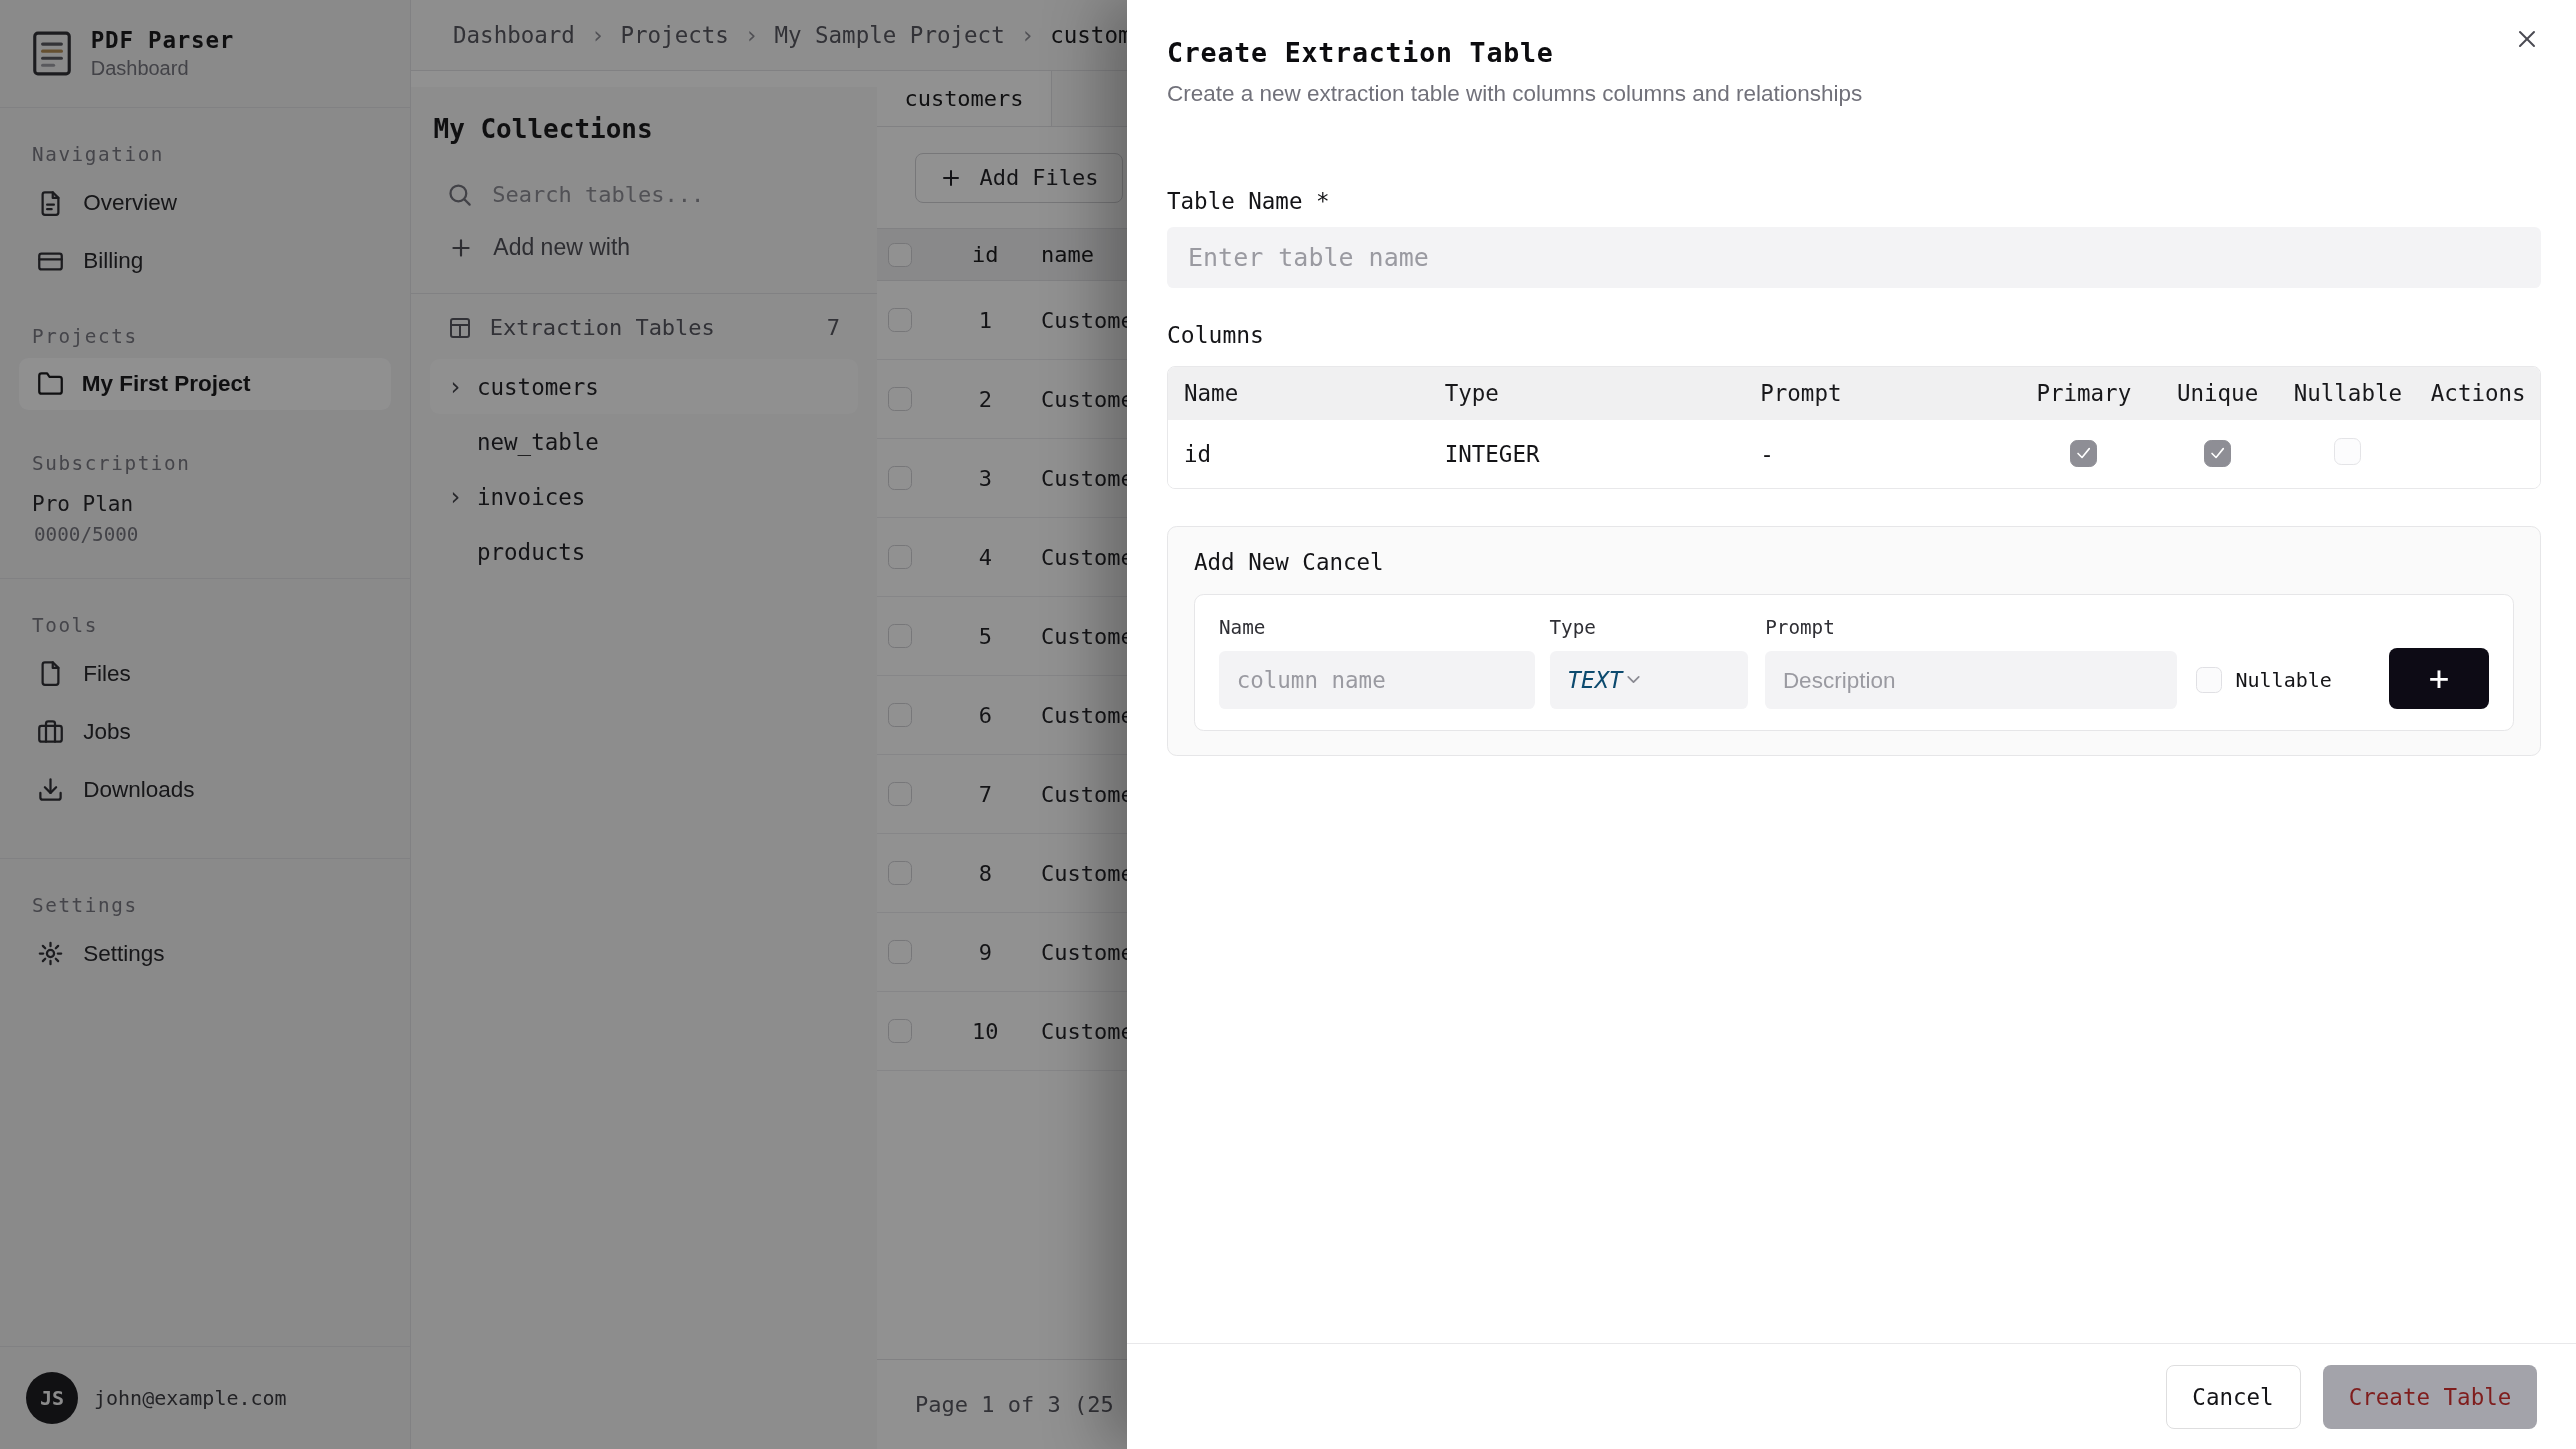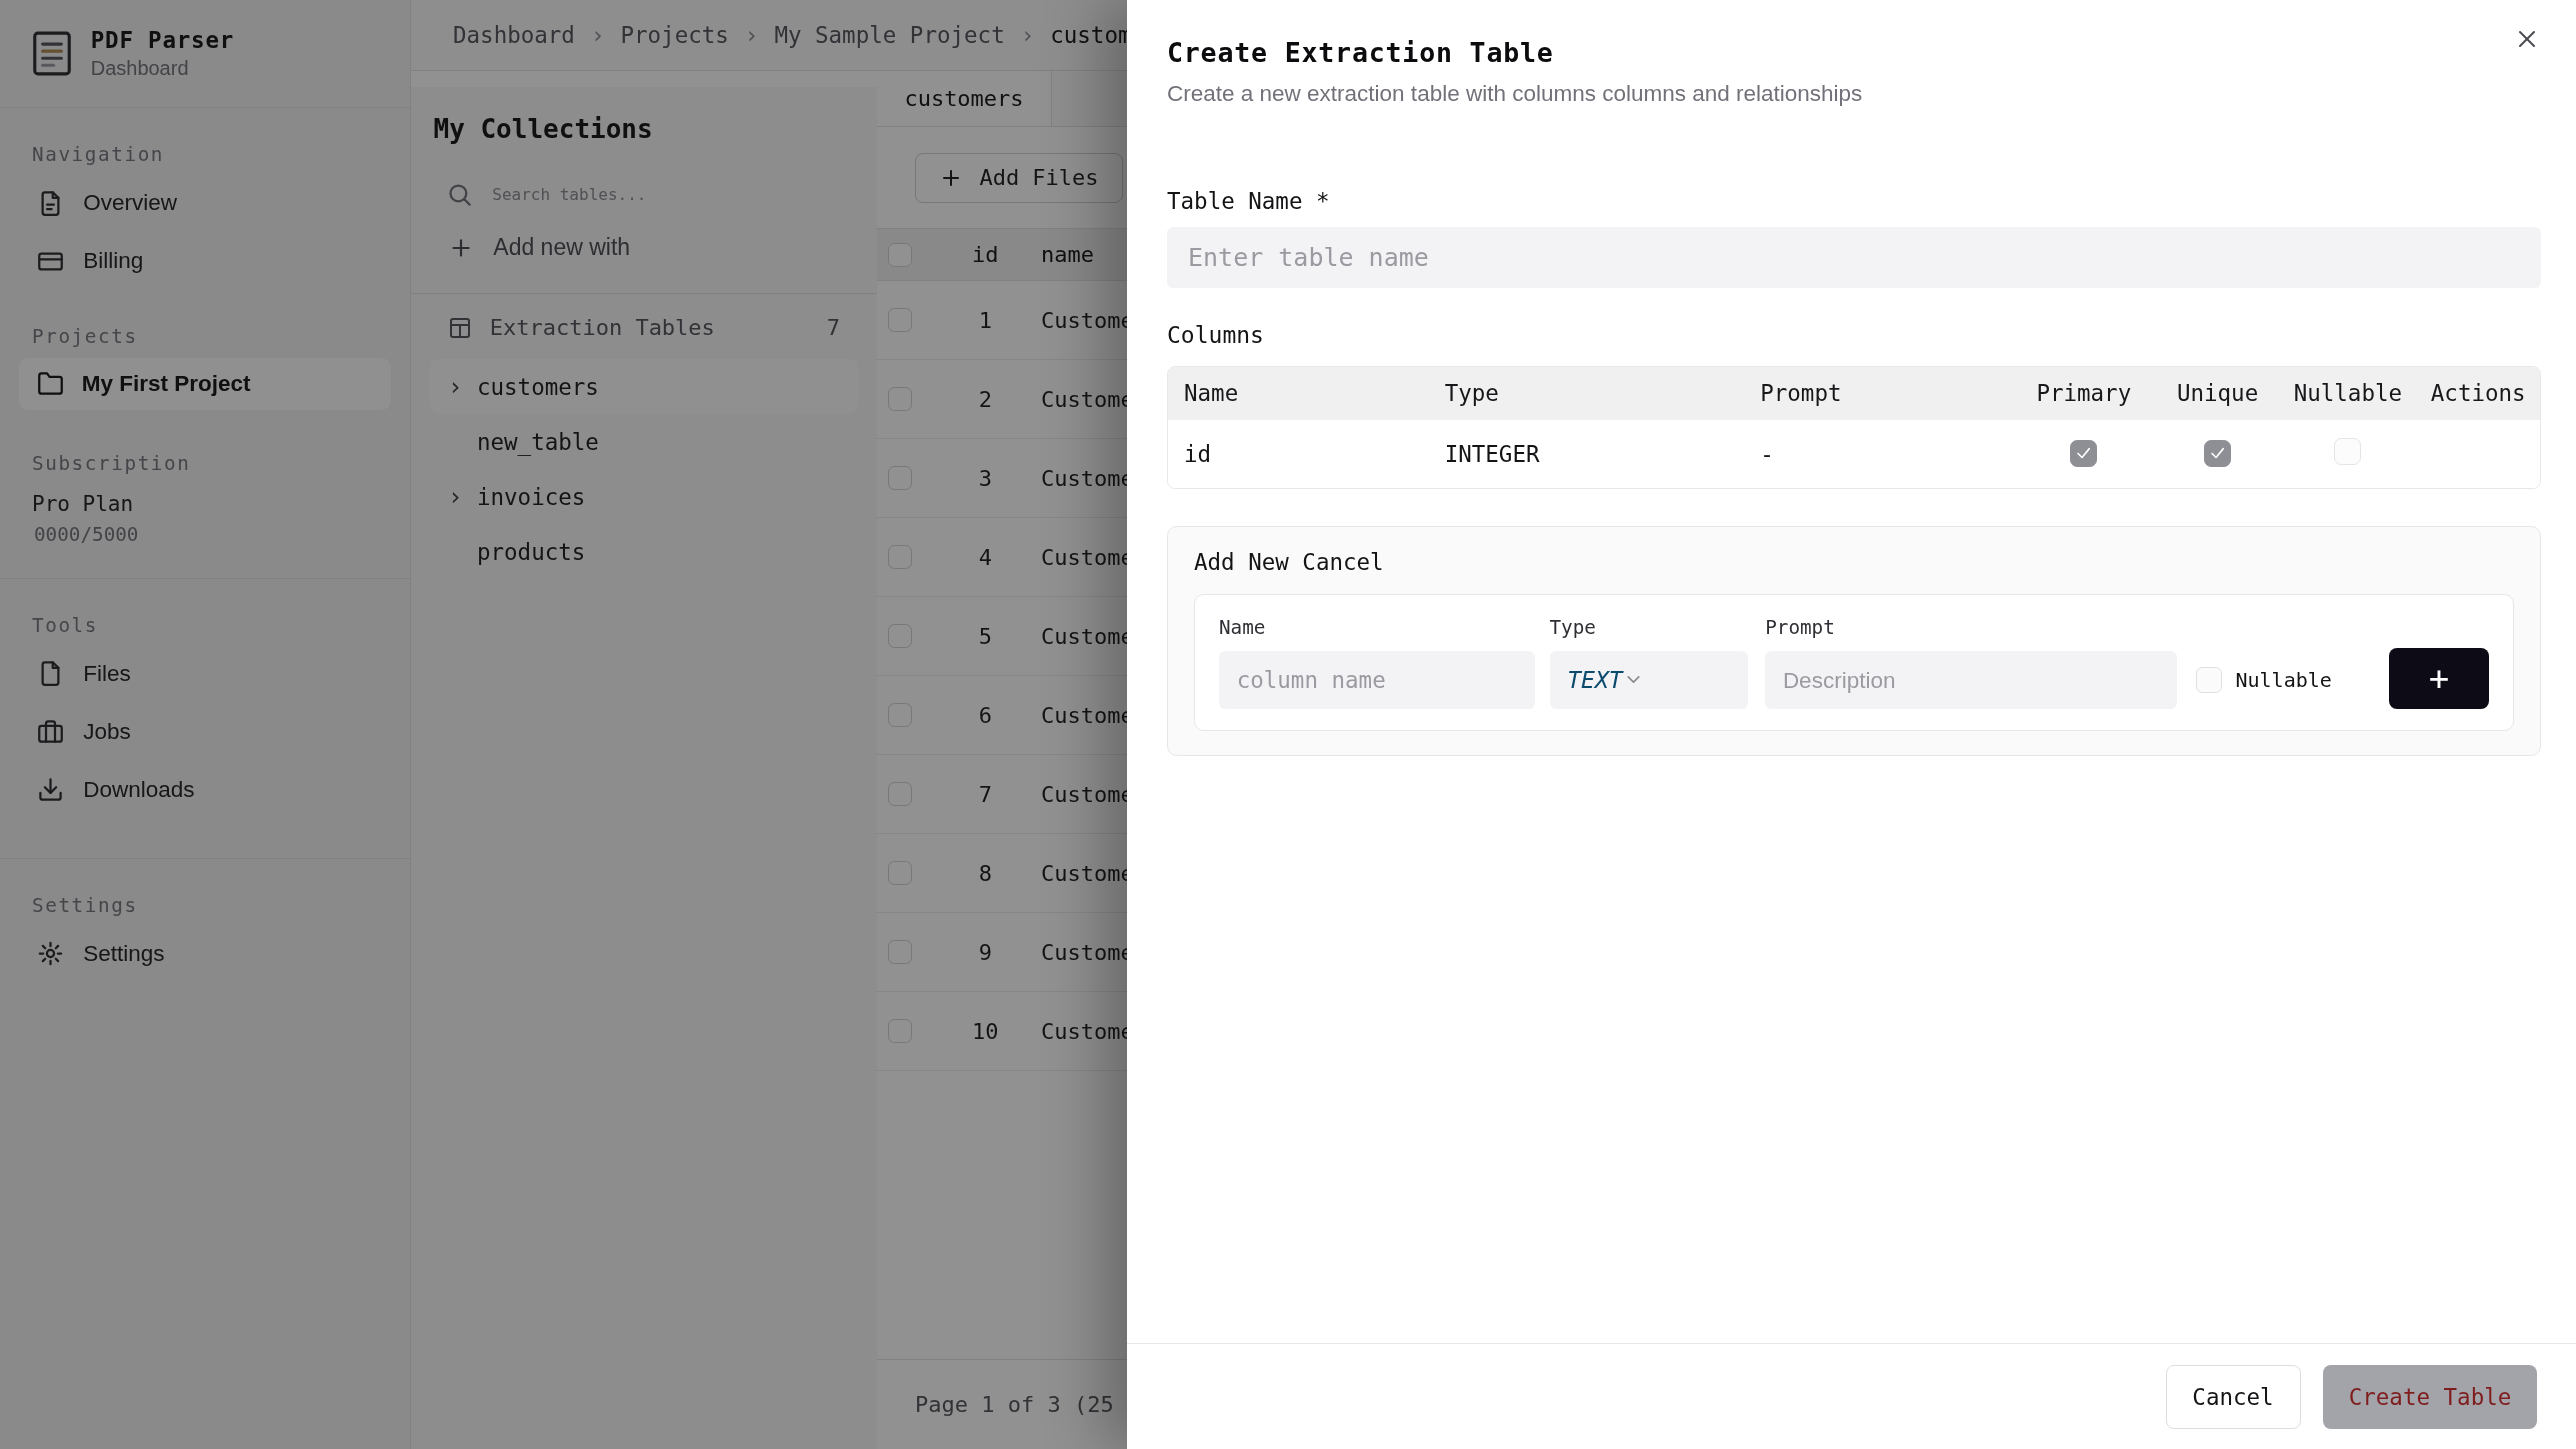--- a/index.html
+++ b/index.html
@@ -39,21 +39,21 @@
     font-size:22.5px; color:#52525b; z-index:1; }
   .bc-sep { margin:0 16px; color:#8a8a92; }
   .bc-item { cursor:pointer; white-space:nowrap; }
   .bc-item.current { color:#141417; }
 
   
   .collections { position:absolute; left:411px; top:87px; width:467px; height:1378px;
     background:#f7f7f8; border-right:1.6px solid #e2e2e5; z-index:1; }
   .col-title { margin:27px 0 0 22.5px; font-size:26px; font-weight:600; color:#141417; }
   .col-search { margin:37px 0 0 35px; display:flex; align-items:center; gap:19.3px;
-    font-size:16px; color:#8a8a92; }
+    font-size:22px; color:#8a8a92; }
   .col-search svg { width:27px; height:27px; stroke:#6f6f78; }
   .col-add { margin:26px 0 0 37px; display:flex; align-items:center; gap:19.3px;
     font-family:"Liberation Sans", sans-serif; font-size:23px; color:#4b4b53; cursor:pointer; }
   .col-add svg { width:26px; height:26px; stroke:#4b4b53; }
   .col-hr { border:none; border-top:1.6px solid #e2e2e5; margin:32px 0 0 0; }
   .group-row { margin:21px 16px 0 37px; display:flex; align-items:center; gap:17.7px;
     font-size:22px; color:#52525b; }
   .group-row svg { width:24px; height:24px; stroke:#52525b; flex:0 0 auto; }
   .group-count { margin-left:auto; margin-right:21px; font-size:22px; color:#52525b; }
   .tables-list { margin-top:19.3px; }
@@ -221,20 +221,24 @@
 
     <div class="sec-label">Settings</div>
     <div class="nav-item">
       <svg viewBox="0 0 24 24">
         <circle cx="12" cy="12" r="3.2"></circle>
         <path d="M12 2.5v3M12 18.5v3M2.5 12h3M18.5 12h3M5.2 5.2l2.1 2.1M16.7 16.7l2.1 2.1M5.2 18.8l2.1-2.1M16.7 7.3l2.1-2.1"></path>
       </svg>
       <span>Settings</span>
     </div>
 
+    <div class="side-user">
+      <div class="avatar">JS</div>
+      <div class="user-email">john@example.com</div>
+    </div>
   </aside>
 
   <div class="topbar">
       <span class="bc-item">Dashboard</span>
       <span class="bc-sep">›</span>
       <span class="bc-item">Projects</span>
       <span class="bc-sep">›</span>
       <span class="bc-item">My Sample Project</span>
       <span class="bc-sep">›</span>
       <span class="bc-item current">customers</span>

